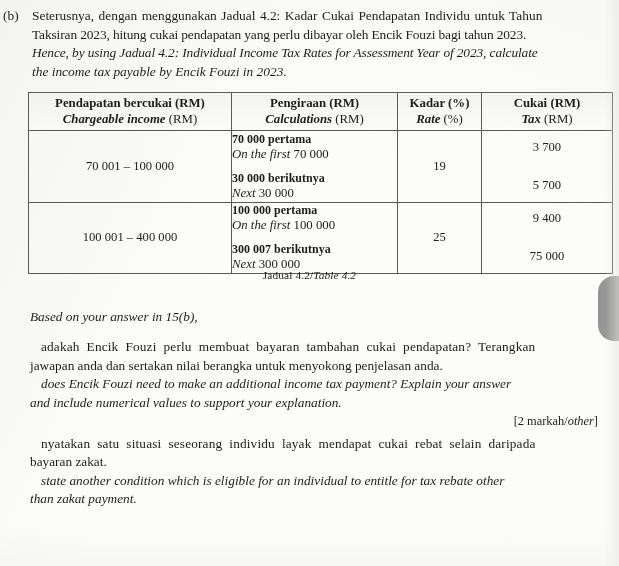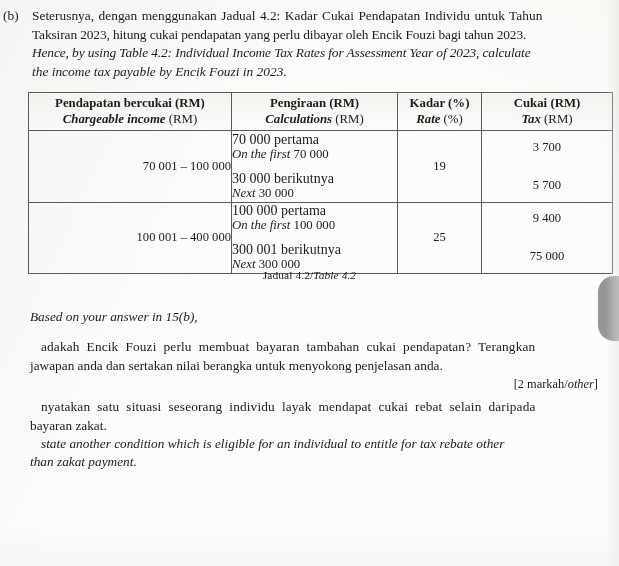--- a/index.html
+++ b/index.html
@@ -95,32 +95,32 @@
   .hd-en i {
     font-style: italic;
     font-weight: bold;
   }
   .col-income { width: 202px; }
   .col-calc   { width: 165px; }
   .col-rate   { width: 83px; }
   .col-tax    { width: 130px; }
 
   .cell-income {
-    text-align: right;
+    text-align: center;
     font-size: 13.2px;
   }
   .cell-calc {
     padding: 5px 0 5px 10px;
     text-align: left;
   }
   .calc-grp {
     margin: 0 0 8px 0;
   }
   .calc-grp:last-child { margin-bottom: 0; }
-  .calc-l1 { font-size: 14px; line-height: 15.4px; }
+  .calc-l1 { font-size: 12px; line-height: 15.4px; font-weight: bold; }
   .calc-l2 { font-size: 12.8px; line-height: 15.4px; }
   .calc-l2 i { font-style: italic; }
 
   .cell-rate {
     text-align: center;
     font-size: 12.6px;
     vertical-align: bottom;
     padding-bottom: 13px;
   }
   .cell-tax {
@@ -208,21 +208,21 @@
 
 <div class="page"></div>
 
 <div class="content">
 
   <div class="q-block">
     <div class="q-marker">(b)</div>
     <div class="q-body">
       <div class="ln spread2">Seterusnya, dengan menggunakan Jadual 4.2: Kadar Cukai Pendapatan Individu untuk Tahun</div>
       <div class="ln tight">Taksiran 2023, hitung cukai pendapatan yang perlu dibayar oleh Encik Fouzi bagi tahun 2023.</div>
-      <div class="ln it tight">Hence, by using Table 4.2: Individual Income Tax Rates for Assessment Year of 2023, calculate</div>
+      <div class="ln it tight">Hence, by using Jadual 4.2: Individual Income Tax Rates for Assessment Year of 2023, calculate</div>
       <div class="ln it">the income tax payable by Encik Fouzi in 2023.</div>
     </div>
   </div>
 
   <table class="tax-table">
     <thead>
       <tr>
         <th class="col-income">
           <span class="hd-ms">Pendapatan bercukai (RM)</span>
           <span class="hd-en"><i>Chargeable income</i><span> (RM)</span></span>
@@ -263,21 +263,21 @@
       </tr>
 
       <tr>
         <td class="cell-income" style="height:69px">100 001 – 400 000</td>
         <td class="cell-calc">
           <div class="calc-grp">
             <div class="calc-l1">100 000 pertama</div>
             <div class="calc-l2"><i>On the first</i><span> 100 000</span></div>
           </div>
           <div class="calc-grp">
-            <div class="calc-l1">300 001 berikutnya</div>
+            <div class="calc-l1">300 007 berikutnya</div>
             <div class="calc-l2"><i>Next</i><span> 300 000</span></div>
           </div>
         </td>
         <td class="cell-rate">25</td>
         <td class="cell-tax">
           <div class="tax-val first">9 400</div>
           <div class="tax-val">75 000</div>
         </td>
       </tr>
 
@@ -288,20 +288,22 @@
 
   <div class="lower">
 
     <div class="lw-ln it">Based on your answer in 15(b),</div>
 
     <div class="gap-sm"></div>
 
     <div class="para">
       <div class="lw-ln indent spread1">adakah Encik Fouzi perlu membuat bayaran tambahan cukai pendapatan? Terangkan</div>
       <div class="lw-ln">jawapan anda dan sertakan nilai berangka untuk menyokong penjelasan anda.</div>
+      <div class="lw-ln it indent">does Encik Fouzi need to make an additional income tax payment? Explain your answer</div>
+      <div class="lw-ln it">and include numerical values to support your explanation.</div>
       <div class="marks-line"><span>[2 markah/</span><i>other</i><span>]</span></div>
     </div>
 
     <div class="para">
       <div class="lw-ln indent spread1">nyatakan satu situasi seseorang individu layak mendapat cukai rebat selain daripada</div>
       <div class="lw-ln">bayaran zakat.</div>
       <div class="lw-ln it indent">state another condition which is eligible for an individual to entitle for tax rebate other</div>
       <div class="lw-ln it">than zakat payment.</div>
     </div>
 

